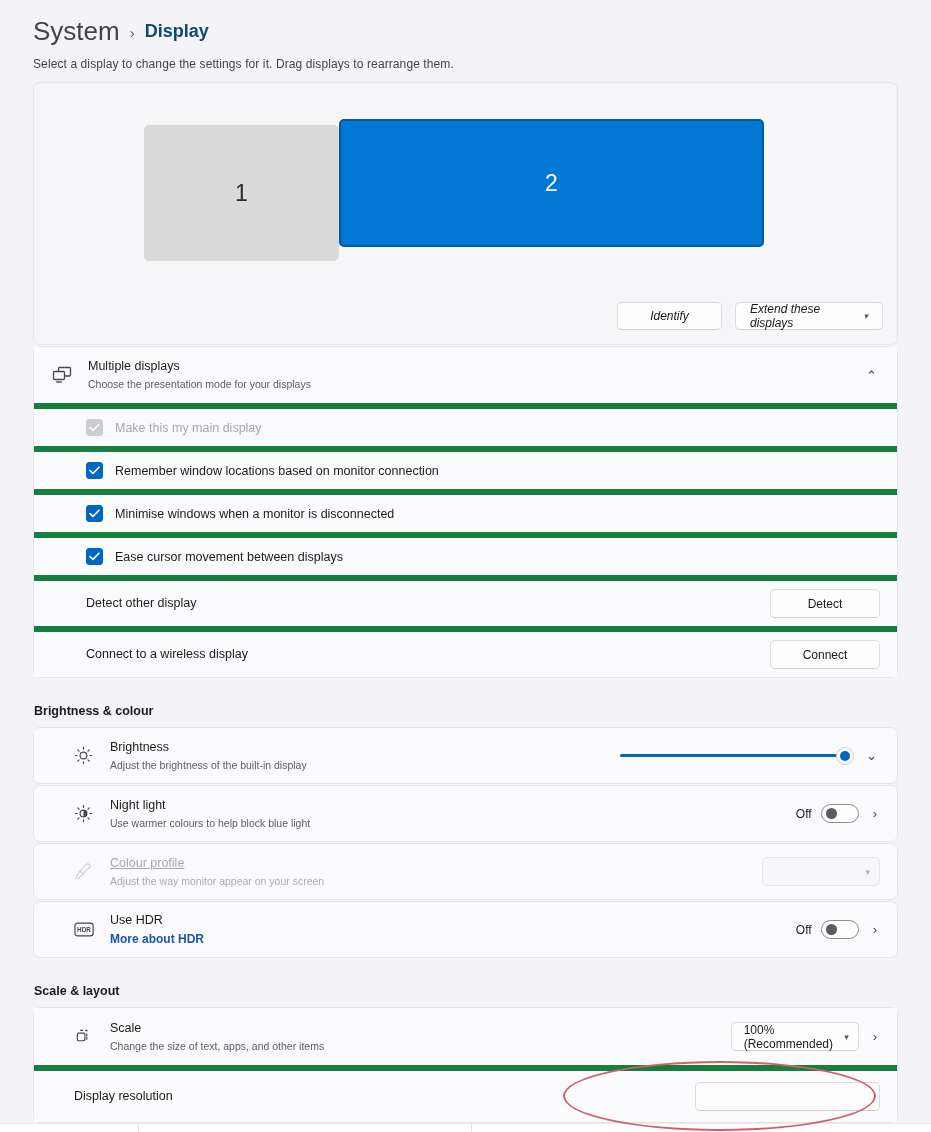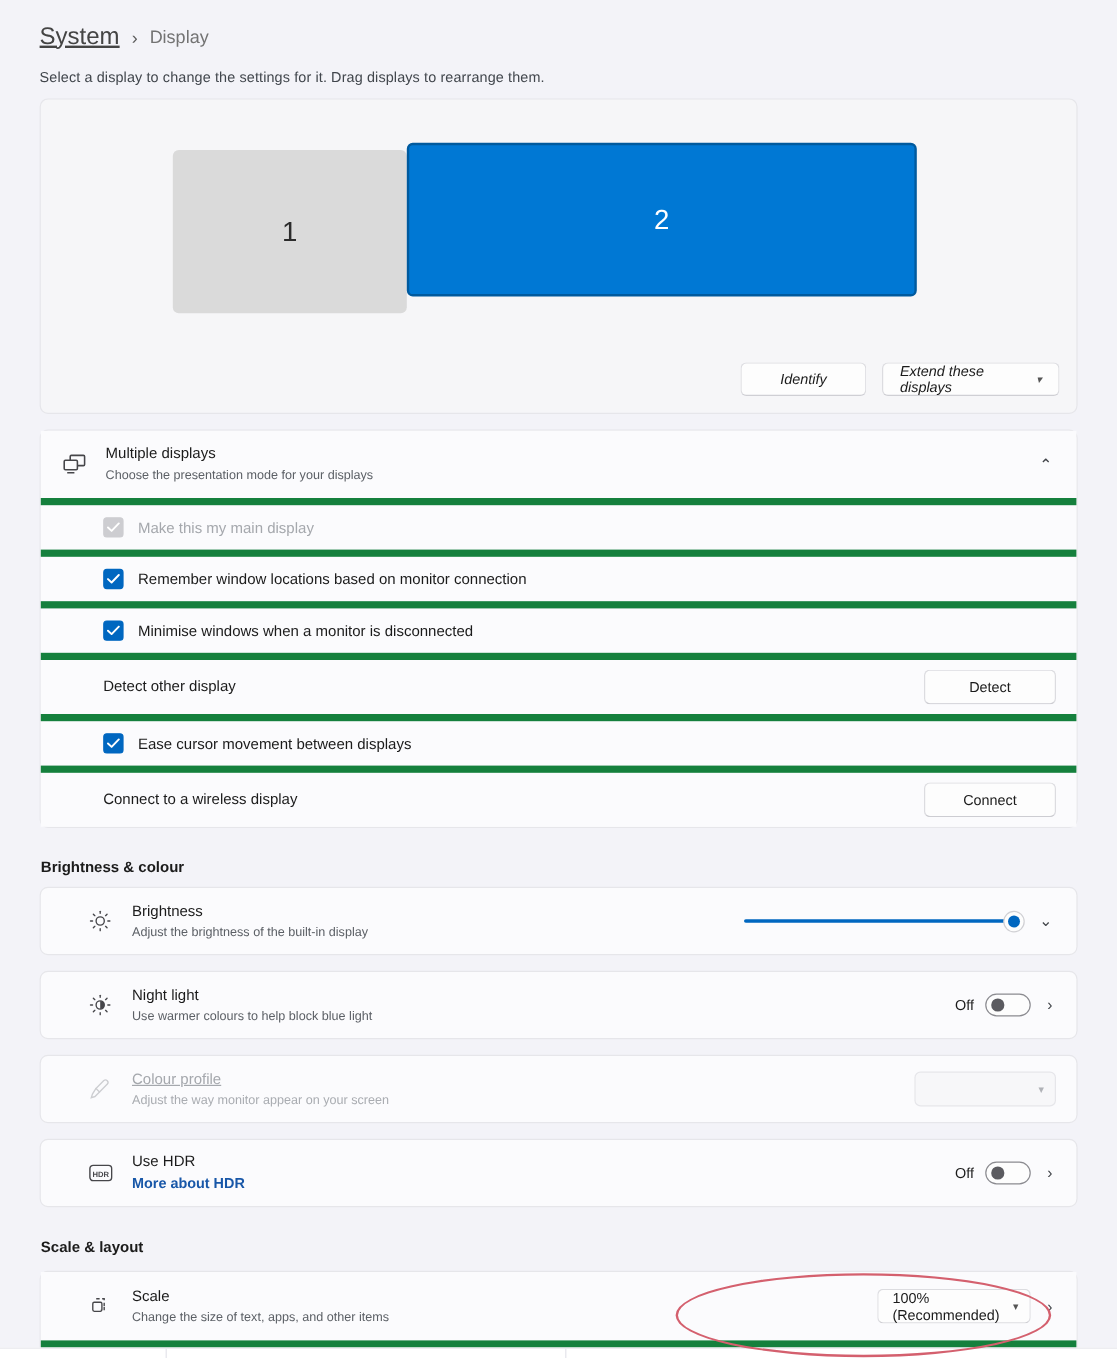--- a/index.html
+++ b/index.html
@@ -18,34 +18,33 @@
 
   
   .breadcrumb {
     display: flex;
     align-items: center;
     gap: 10px;
     padding-top: 18px;
     height: 44px;
   }
   .crumb-system {
-    font-size: 20px;
+    font-size: 26px;
     color: #444;
     font-weight: 400;
-    text-decoration: underline;
   }
   .crumb-sep {
     font-size: 15px;
     color: #5a5a5a;
     padding-top: 2px;
   }
   .crumb-current {
-    font-size: 15px;
-    color: #737373;
-    font-weight: 400;
+    font-size: 18px;
+    color: #0c4a6e;
+    font-weight: 700;
   }
   .subtitle {
     font-size: 12px;
     color: #41464c;
     margin-top: 13px;
     margin-bottom: 11px;
     letter-spacing: .1px;
   }
 
   
@@ -113,21 +112,21 @@
     align-items: center;
     justify-content: center;
     cursor: default;
     font-style: italic;
   }
   .btn-identify { width: 105px; }
   .btn-extend { width: 148px; gap: 8px; justify-content: space-between; }
   .chev-sm { font-size: 9px; color: #555; }
 
   
-  .group { margin-top: 13px; }
+  .group { margin-top: 1px; }
   .group .row + .row { border-top: 6px solid #15803d; }
 
   .row {
     display: flex;
     align-items: center;
     min-height: 51px;
     padding: 0 17px 0 18px;
     background: #fbfbfd;
     position: relative;
   }
@@ -403,36 +402,36 @@
 
     <div class="row cbrow">
       <span class="cb on">
         <svg width="11" height="9" viewBox="0 0 11 9">
             <path d="M1 4.6 L4 7.4 L10 1.2" stroke="#ffffff" stroke-width="1.6" fill="none" stroke-linecap="round" stroke-linejoin="round"></path>
           </svg>
       </span>
       <span class="cb-label">Minimise windows when a monitor is disconnected</span>
     </div>
 
-    <div class="row">
-      <div class="row-text" style="padding-left:34px">
-        <div class="row-title">Detect other display</div>
-      </div>
-      <div class="row-right">
-        <button class="btn-row">Detect</button>
-      </div>
-    </div>
-
     <div class="row cbrow">
       <span class="cb on">
         <svg width="11" height="9" viewBox="0 0 11 9">
             <path d="M1 4.6 L4 7.4 L10 1.2" stroke="#ffffff" stroke-width="1.6" fill="none" stroke-linecap="round" stroke-linejoin="round"></path>
           </svg>
       </span>
       <span class="cb-label">Ease cursor movement between displays</span>
+    </div>
+
+    <div class="row">
+      <div class="row-text" style="padding-left:34px">
+        <div class="row-title">Detect other display</div>
+      </div>
+      <div class="row-right">
+        <button class="btn-row">Detect</button>
+      </div>
     </div>
 
     <div class="row">
       <div class="row-text" style="padding-left:34px">
         <div class="row-title">Connect to a wireless display</div>
       </div>
       <div class="row-right">
         <button class="btn-row">Connect</button>
       </div>
     </div>

